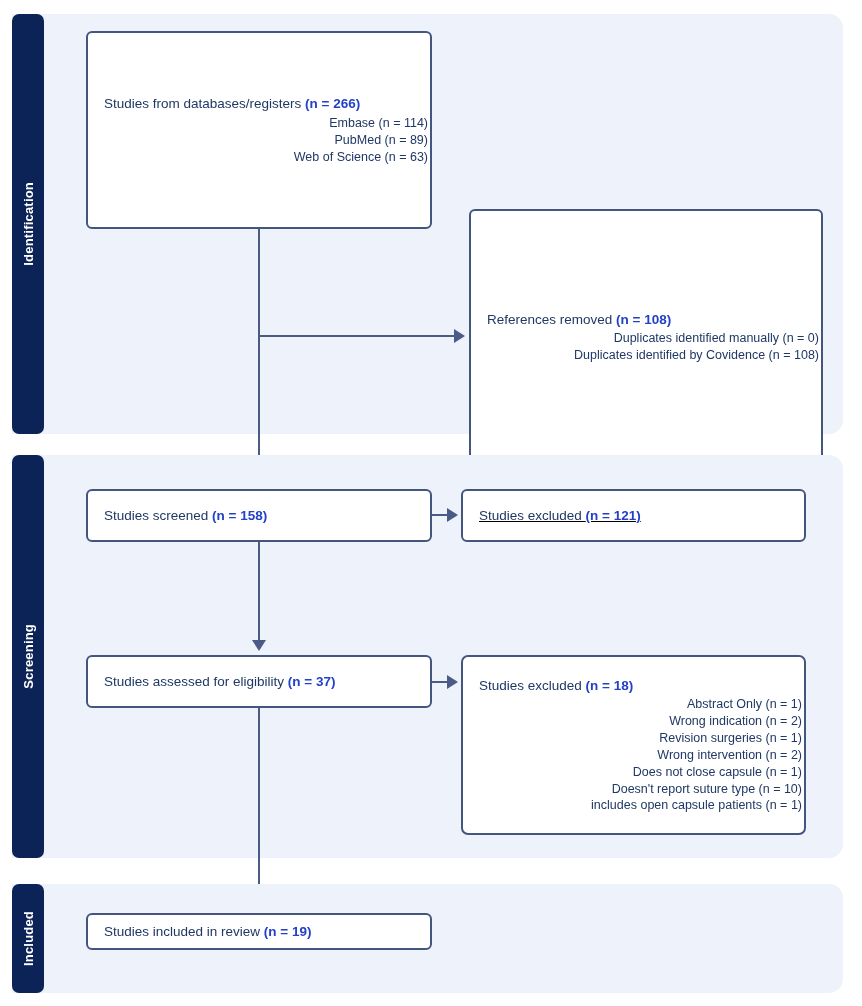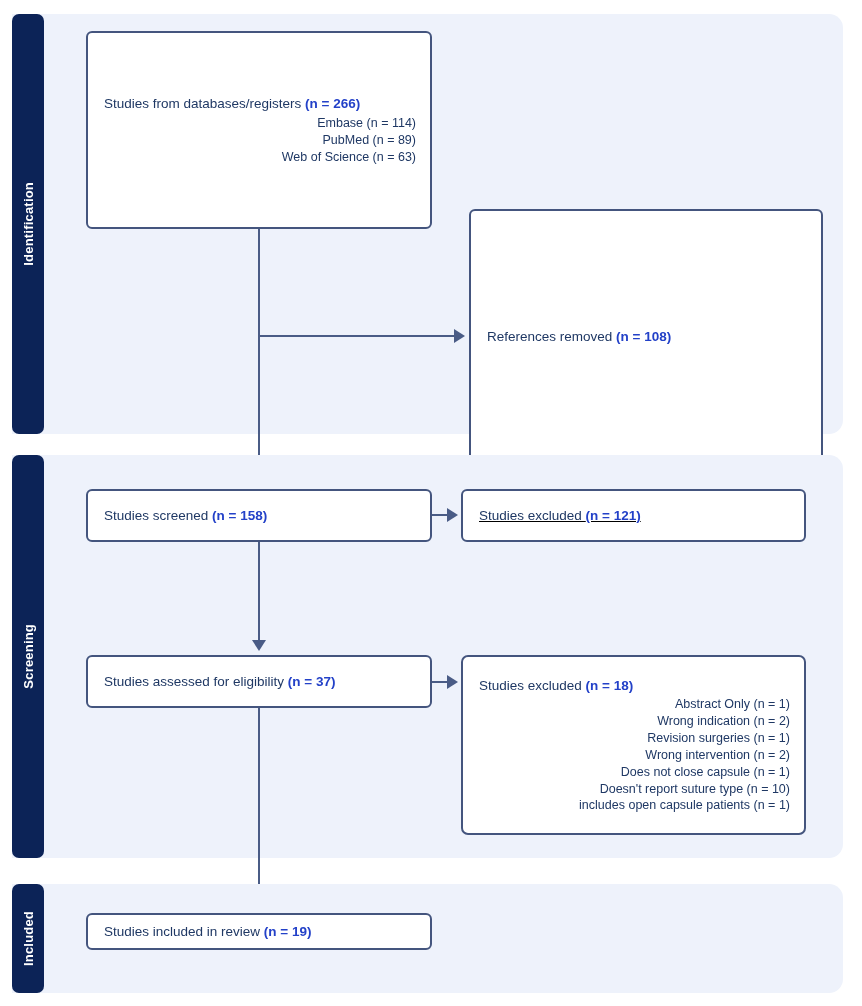--- a/index.html
+++ b/index.html
@@ -48,21 +48,21 @@
     position: absolute;
     background: #ffffff;
     border: 2px solid #44557e;
     border-radius: 6px;
     box-sizing: border-box;
     display: flex;
     flex-direction: column;
     justify-content: center;
   }
   .node-inner {
-    padding: 0 14px 0 16px;
+    padding: 0 2px 0 16px;
   }
   .node-title {
     color: #1f3864;
     font-size: 13.5px;
     line-height: 1.45;
     white-space: nowrap;
   }
   .node-title .count {
     color: #2341c8;
     font-weight: bold;
@@ -126,20 +126,24 @@
         <li>Web of Science (n = 63)</li>
       </ul>
     </div>
   </div>
 
   <div class="node" style="left:469px; top:209px; width:354px; height:256px;">
     <div class="node-inner">
       <div class="node-title">
         <span>References removed </span><span class="count">(n = 108)</span>
       </div>
+      <ul class="sub-list">
+        <li>Duplicates identified manually (n = 0)</li>
+        <li>Duplicates identified by Covidence (n = 108)</li>
+      </ul>
     </div>
   </div>
 
   <div class="conn conn-v" style="left:258px; top:229px; width:2px; height:245px;"></div>
   <div class="arrow-head arrow-down" style="left:252px; top:472px;"></div>
 
   <div class="conn conn-h" style="left:258px; top:335px; width:198px; height:2px;"></div>
   <div class="arrow-head arrow-right" style="left:454px; top:329px;"></div>
 
   <div class="band" style="left:12px; top:455px; width:831px; height:403px;"></div>

